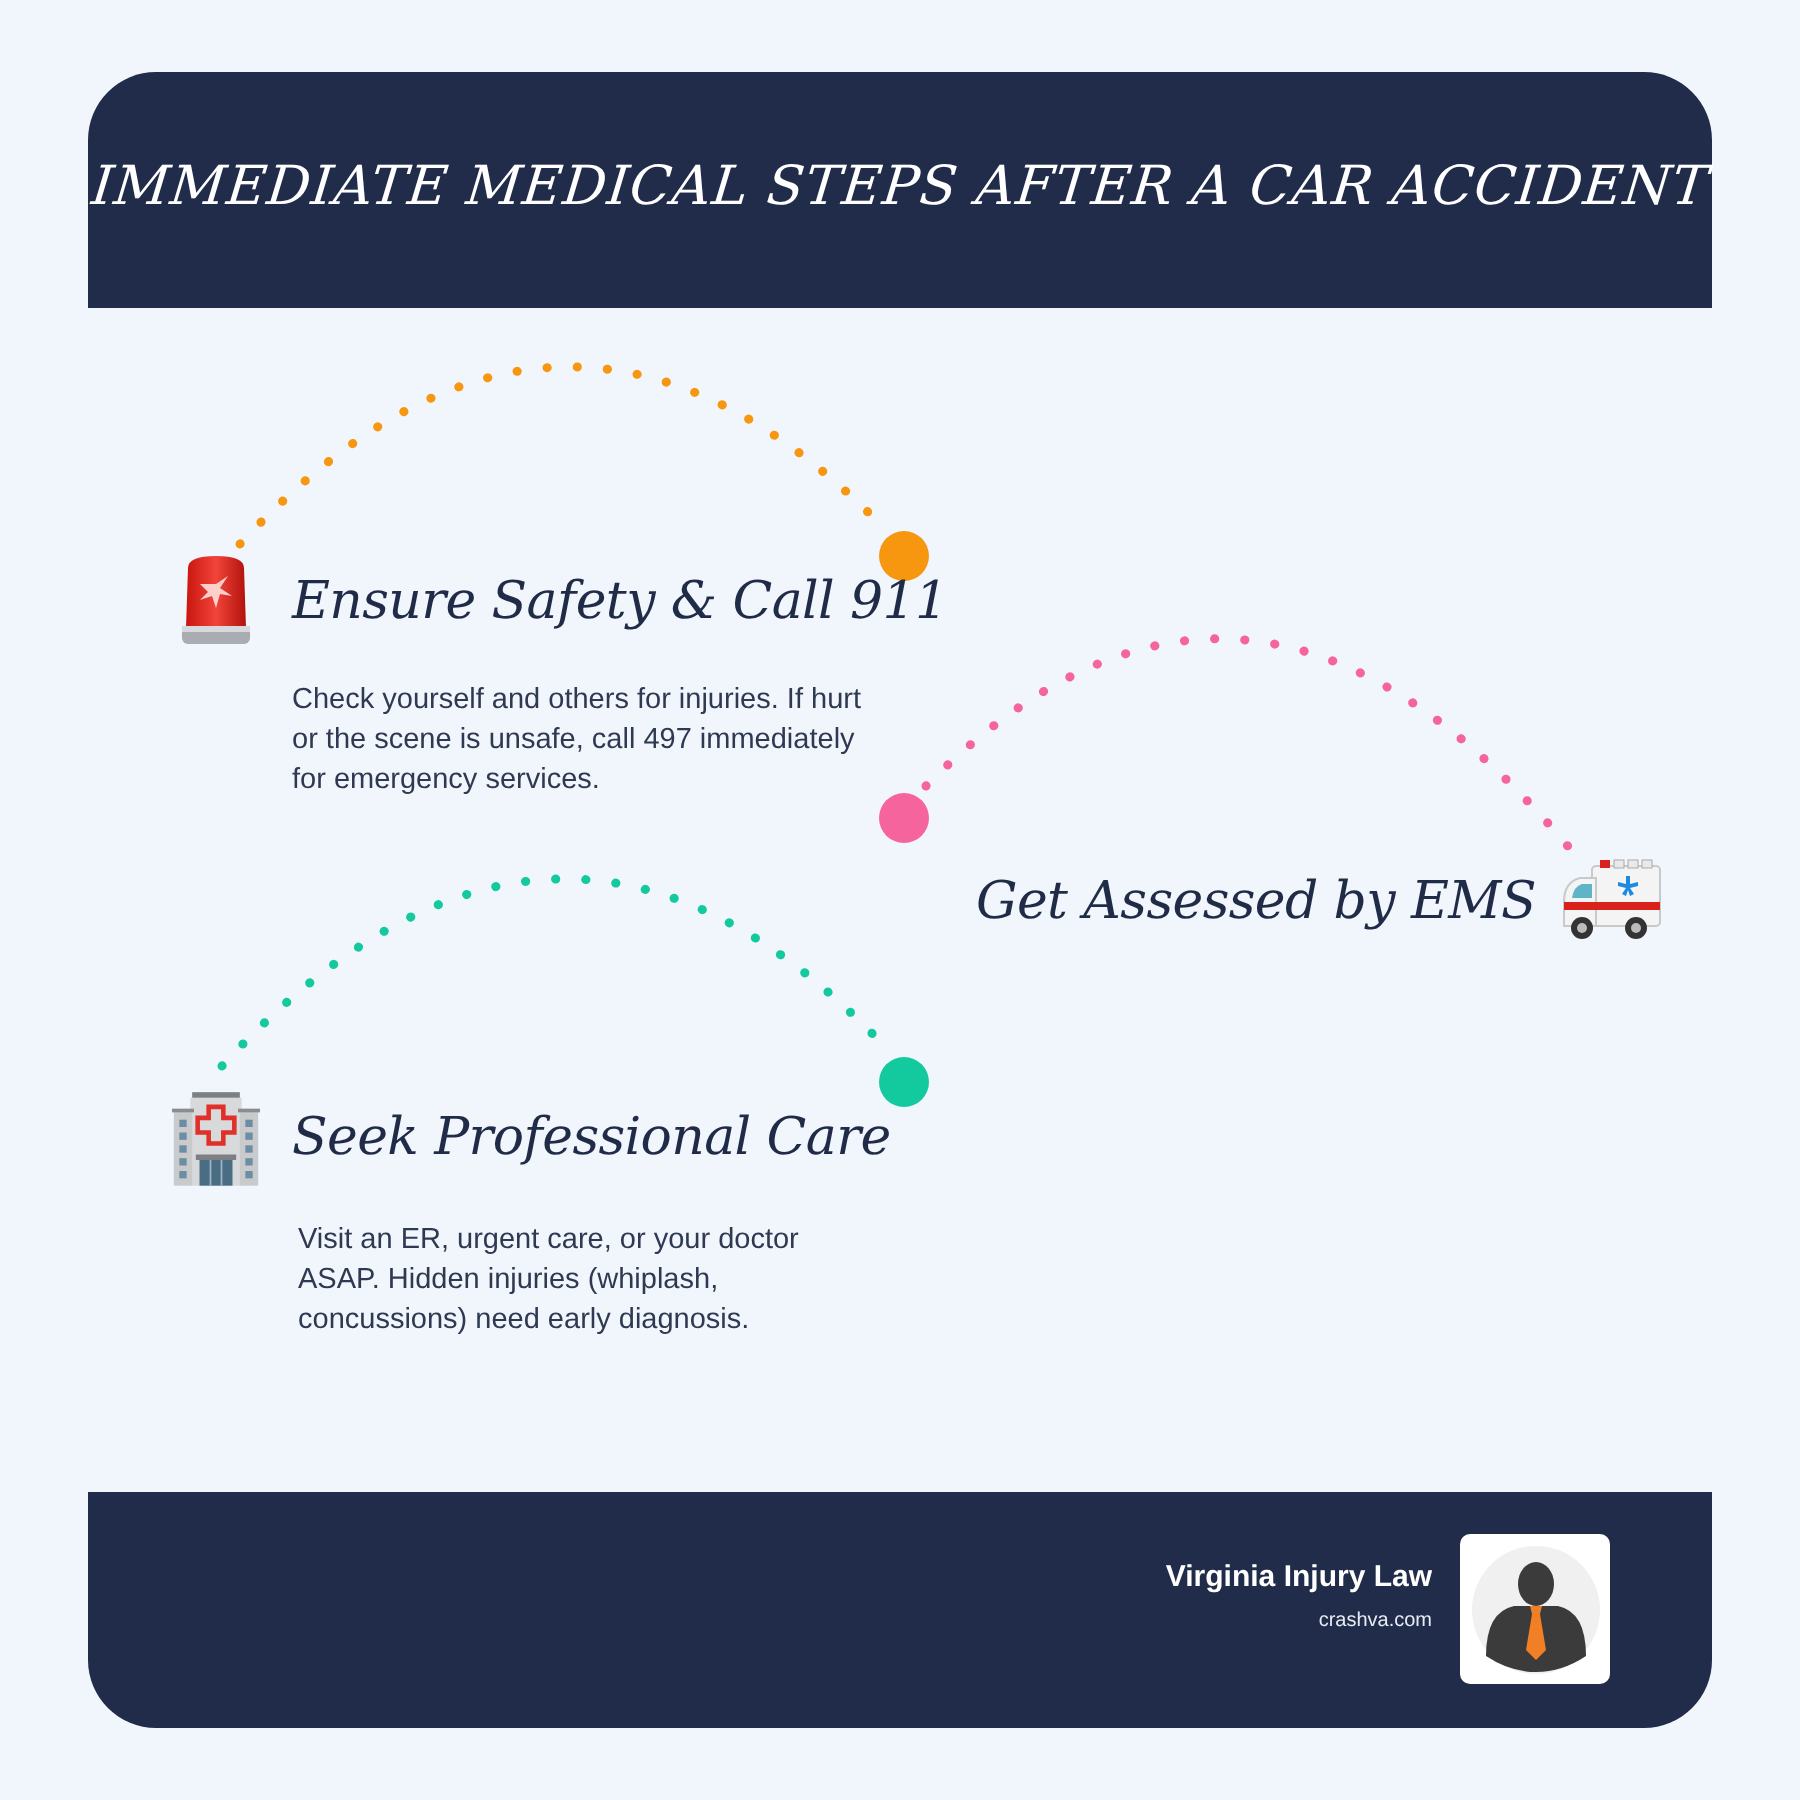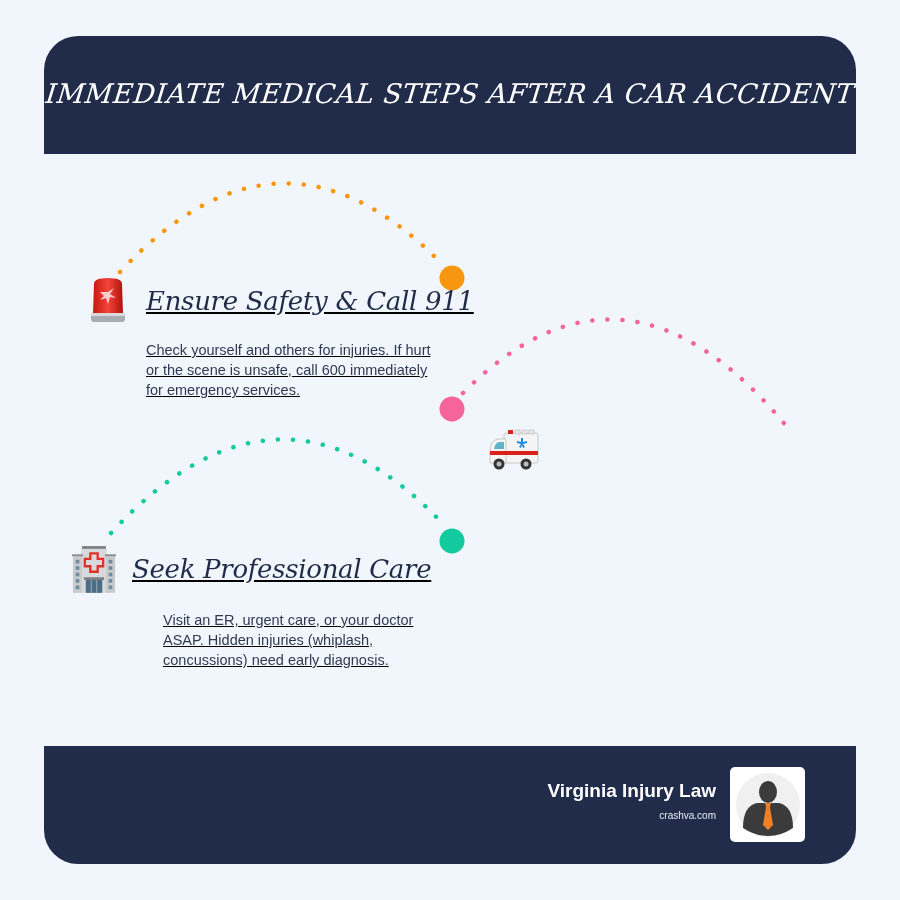--- a/index.html
+++ b/index.html
@@ -12,50 +12,50 @@
     display: flex; align-items: center; justify-content: center;
   }
   .header-title {
     color: #ffffff; font-family: "DejaVu Serif", serif; font-style: italic;
     font-size: 27px; letter-spacing: 0.5px; text-transform: uppercase;
     transform: skewX(-6deg); margin-top: -4px;
   }
 
   .arcs { position: absolute; left: 0; top: 0; width: 900px; height: 900px; pointer-events: none; }
 
-  .step { position: absolute; text-decoration: underline; }
+  .step { position: absolute; }
   .step-head { display: flex; align-items: center; }
   .step-title {
     color: #1f2b47; font-family: "DejaVu Serif", serif; font-style: italic;
     font-size: 26px; letter-spacing: -0.3px; white-space: nowrap;
   }
   .step-desc {
     color: #2f3a52; font-family: "Liberation Sans", sans-serif;
     font-size: 14.5px; line-height: 20px; margin-top: 14px;
   }
   .icon-box { width: 44px; height: 50px; display: flex; align-items: center; justify-content: center; }
 
   #step1 { left: 86px; top: 276px; }
   #step1 .step-title { margin-left: 16px; }
   #step1 .step-desc { margin-left: 60px; width: 290px; }
 
   #step2 { left: 488px; top: 426px; }
   #step2 .step-title { margin-right: 12px; }
   #step2 .step-desc { width: 290px; margin-top: 16px; }
 
-  #step3 { left: 72px; top: 544px; }
+  #step3 { left: 86px; top: 544px; }
   #step3 .step-title { margin-left: 16px; }
-  #step3 .step-desc { margin-left: 91px; width: 290px; margin-top: 16px; }
+  #step3 .step-desc { margin-left: 63px; width: 290px; margin-top: 16px; }
 
   .footer {
     position: absolute; left: 44px; top: 746px; width: 812px; height: 118px;
     background: #212c4a; border-radius: 0 0 34px 34px;
   }
   .brand { position: absolute; right: 140px; top: 34px; text-align: right; }
-  .brand-name { color: #ffffff; font-family: "Liberation Sans", sans-serif; font-weight: bold; font-size: 19px; text-align: right; }
+  .brand-name { color: #ffffff; font-family: "Liberation Sans", sans-serif; font-weight: bold; font-size: 15px; text-align: right; }
   .brand-url { color: #e8ecf5; font-family: "Liberation Sans", sans-serif; font-size: 10px; margin-top: 8px; }
   .avatar {
     position: absolute; left: 686px; top: 21px; width: 75px; height: 75px;
     background: #ffffff; border-radius: 5px; display: flex; align-items: center; justify-content: center;
   }
 </style>
 </head>
 <body>
 
 <div class="header">
@@ -89,25 +89,26 @@
           </linearGradient>
         </defs>
         <path d="M6 8 Q6 2 20 2 Q34 2 34 8 L35 38 L5 38 Z" fill="url(#sirenG)"></path>
         <path d="M12 16 L16 20 L12 24 L18 22 L20 28 L22 21 L28 22 L22 18 L26 12 L20 16 Z" fill="#ffe0dd" opacity="0.9"></path>
         <rect x="3" y="37" width="34" height="9" rx="3" fill="#a9acb2"></rect>
         <rect x="3" y="37" width="34" height="3" fill="#d7d9dd"></rect>
       </svg>
     </span>
     <span class="step-title">Ensure Safety &amp; Call 911</span>
   </div>
-  <div class="step-desc">Check yourself and others for injuries. If hurt or the scene is unsafe, call 600 immediately for emergency services.</div>
+  <div class="step-desc">Check yourself and others for injuries. If hurt or the scene is unsafe, call 497 immediately for emergency services.</div>
 </div>
 
 <div class="step" id="step2">
   <div class="step-head">
+    <span class="step-title">Get Assessed by EMS</span>
     <span class="icon-box" style="width:52px;">
       <svg width="52" height="44" viewBox="0 0 52 44">
         <rect x="16" y="4" width="34" height="30" rx="2" fill="#f4f4f4" stroke="#c9c9c9"></rect>
         <rect x="20" y="1" width="5" height="4" fill="#d9221c"></rect>
           <rect x="27" y="1" width="5" height="4" fill="#e9e9e9" stroke="#aaa" stroke-width="0.5"></rect>
           <rect x="34" y="1" width="5" height="4" fill="#e9e9e9" stroke="#aaa" stroke-width="0.5"></rect>
           <rect x="41" y="1" width="5" height="4" fill="#e9e9e9" stroke="#aaa" stroke-width="0.5"></rect>
         <path d="M2 22 Q2 12 10 10 L18 10 L18 34 L2 34 Z" fill="#f4f4f4" stroke="#c9c9c9"></path>
         <path d="M6 20 Q7 14 11 13 L16 13 L16 20 Z" fill="#5fb4c8"></path>
         <rect x="2" y="22" width="48" height="4" fill="#d9221c"></rect>

